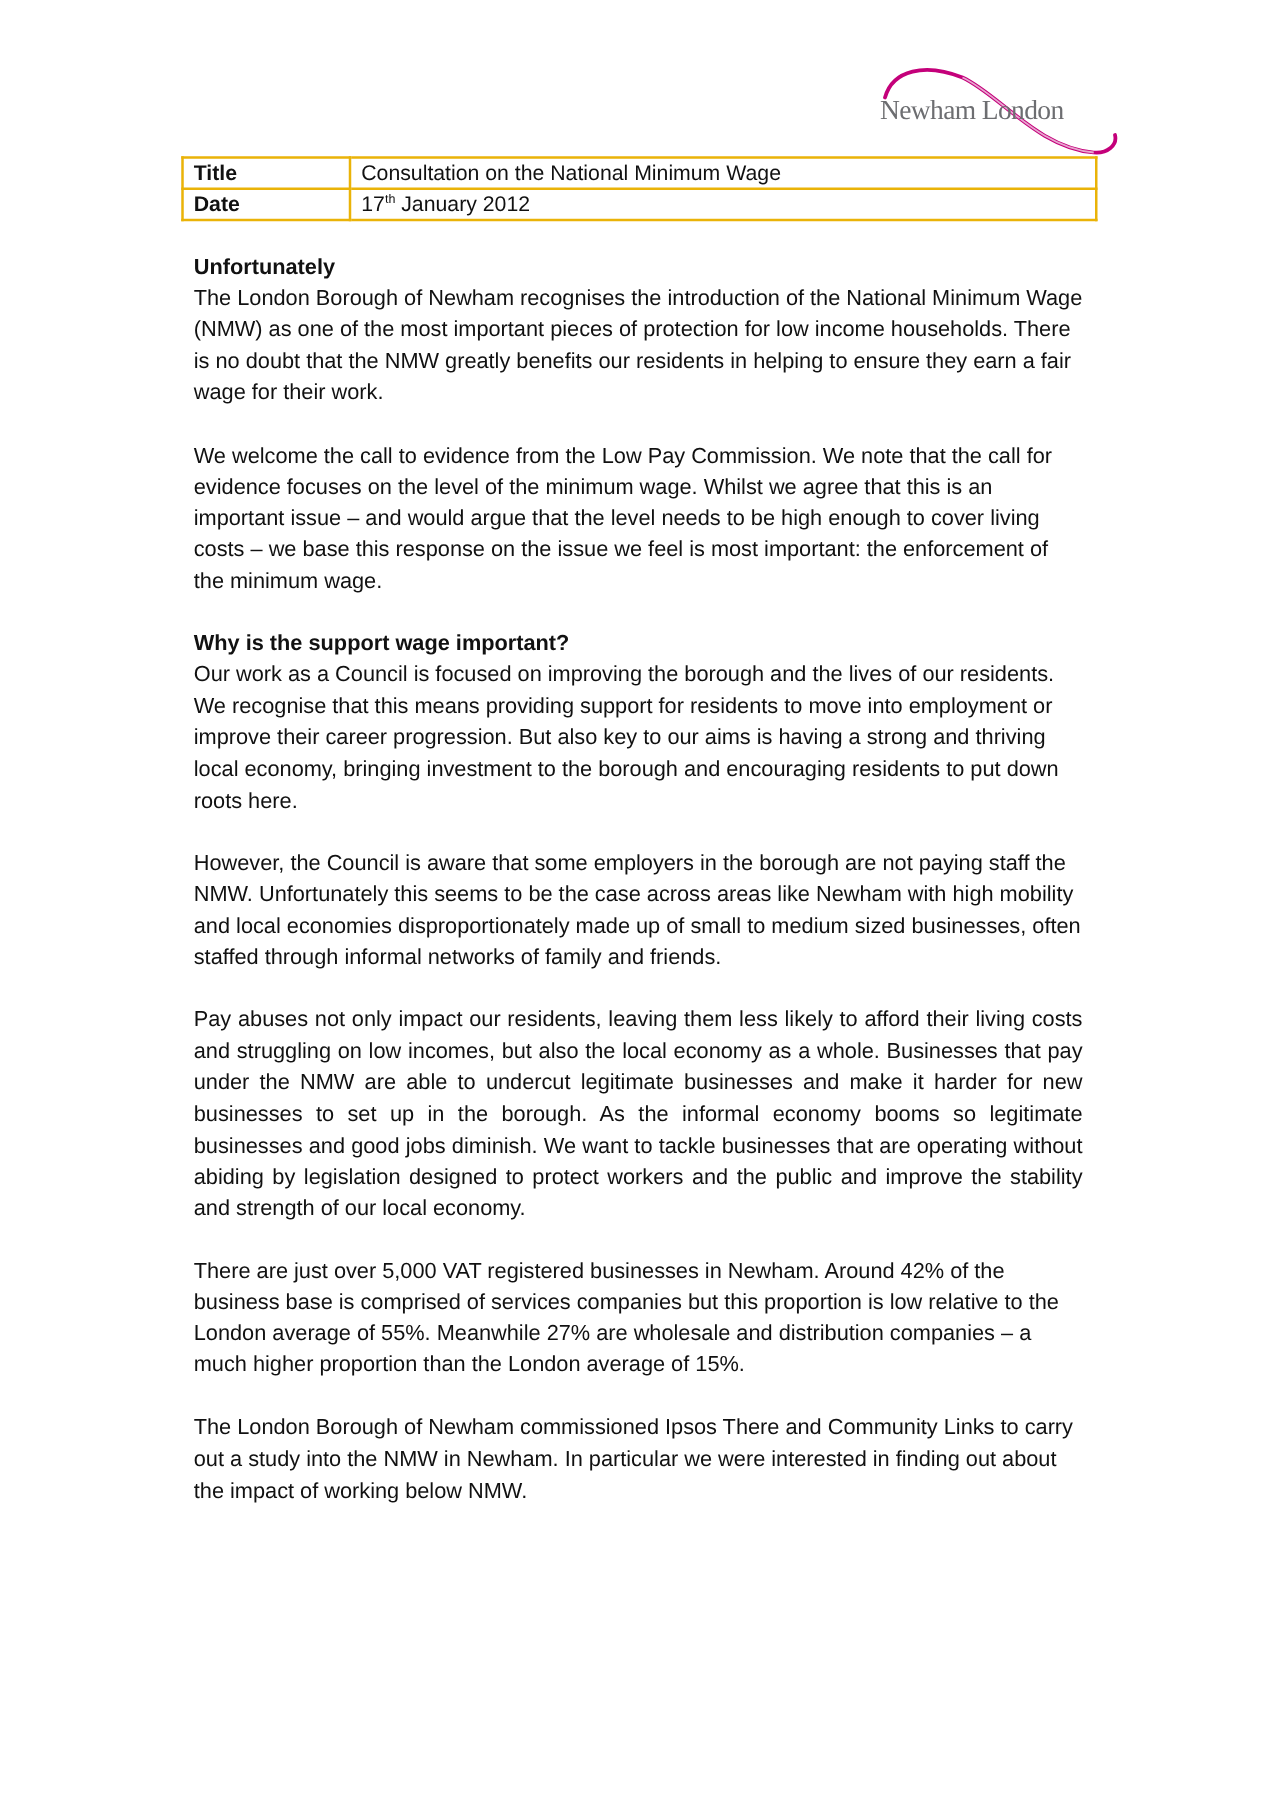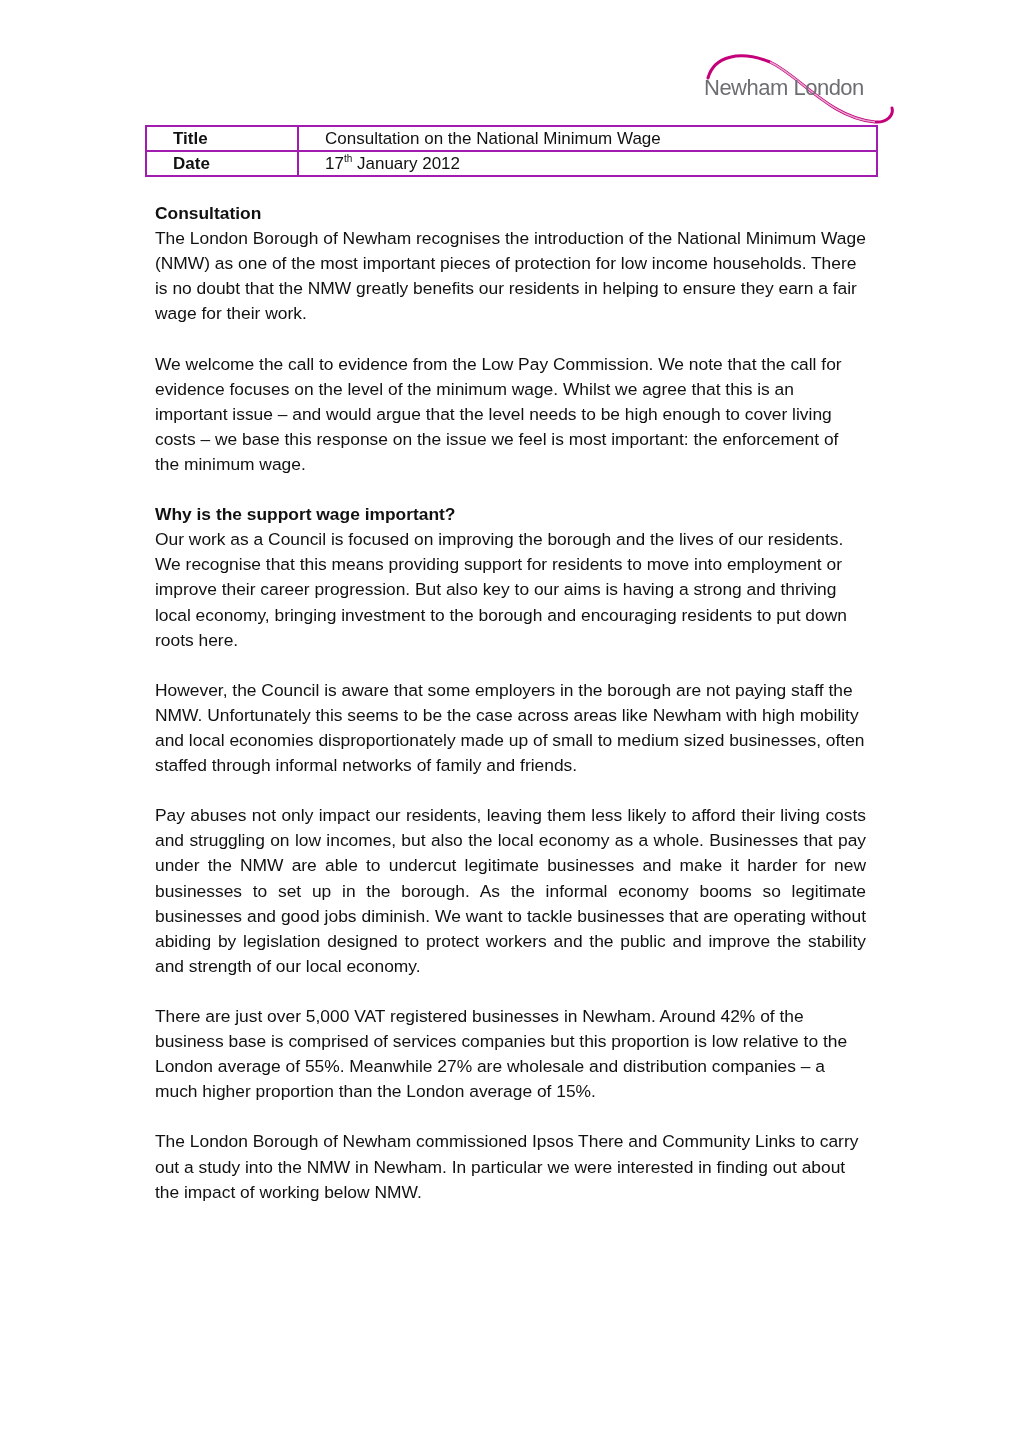--- a/index.html
+++ b/index.html
@@ -1,24 +1,24 @@
 <!DOCTYPE html>
 <html><head>
 <meta charset="utf-8">
 <style>
   html, body { margin: 0; padding: 0; background: #ffffff; }
   body { width: 1020px; height: 1443px; position: relative; overflow: hidden;
          font-family: "Liberation Sans", sans-serif; color: #111; }
   .logo { position: absolute; left: 700px; top: 48px; width: 200px; height: 80px; }
   .logo svg { position: absolute; left: 0; top: 0; }
   .logo-text { position: absolute; left: 4px; top: 27px; font-size: 22px; color: #6d6e71;
-               letter-spacing: -0.5px; font-family: Liberation Sans, sans-serif; white-space: nowrap; text-align: center; }
+               letter-spacing: -0.5px; font-family: Liberation Serif, serif; white-space: nowrap; text-align: center; }
   table.meta { position: absolute; left: 145px; top: 125px; width: 733px; border-collapse: collapse;
                font-size: 17px; }
-  table.meta td { border: 2px solid #a21caf; padding: 1px 8px 0 26px; height: 22px; line-height: 22px; }
+  table.meta td { border: 2px solid #eab308; padding: 1px 8px 0 8px; height: 22px; line-height: 22px; }
   table.meta td.k { width: 116px; font-weight: bold; }
   sup { font-size: 10px; vertical-align: 7px; line-height: 0; margin-top: 24px; }
   .content { position: absolute; left: 155px; top: 201px; width: 711px; font-size: 17.4px; line-height: 25.1px; }
   .content h2 { font-size: 17.4px; font-weight: bold; margin: 0; }
   .content p { margin: 0 0 25.1px 0; }
   .content p.just { text-align: justify; }
   .section { margin: 0; }
 </style>
 </head>
 <body>
@@ -39,21 +39,21 @@
   </tr>
   <tr>
     <td class="k">Date</td>
     <td><span>17</span><sup>th</sup><span> January 2012</span></td>
   </tr>
 </tbody>
   </table>
 
 <div class="content">
   <div class="section">
-    <h2>Consultation</h2>
+    <h2>Unfortunately</h2>
     <p>The London Borough of Newham recognises the introduction of the National Minimum Wage (NMW) as one of the most important pieces of protection for low income households. There is no doubt that the NMW greatly benefits our residents in helping to ensure they earn a fair wage for their work.</p>
     <p>We welcome the call to evidence from the Low Pay Commission. We note that the call for evidence focuses on the level of the minimum wage. Whilst we agree that this is an important issue – and would argue that the level needs to be high enough to cover living costs – we base this response on the issue we feel is most important: the enforcement of the minimum wage.</p>
   </div>
   <div class="section">
     <h2>Why is the support wage important?</h2>
     <p>Our work as a Council is focused on improving the borough and the lives of our residents. We recognise that this means providing support for residents to move into employment or improve their career progression. But also key to our aims is having a strong and thriving local economy, bringing investment to the borough and encouraging residents to put down roots here.</p>
     <p>However, the Council is aware that some employers in the borough are not paying staff the NMW. Unfortunately this seems to be the case across areas like Newham with high mobility and local economies disproportionately made up of small to medium sized businesses, often staffed through informal networks of family and friends.</p>
     <p class="just">Pay abuses not only impact our residents, leaving them less likely to afford their living costs and struggling on low incomes, but also the local economy as a whole. Businesses that pay under the NMW are able to undercut legitimate businesses and make it harder for new businesses to set up in the borough. As the informal economy booms so legitimate businesses and good jobs diminish. We want to tackle businesses that are operating without abiding by legislation designed to protect workers and the public and improve the stability and strength of our local economy.</p>
   </div>
   <div class="section">

